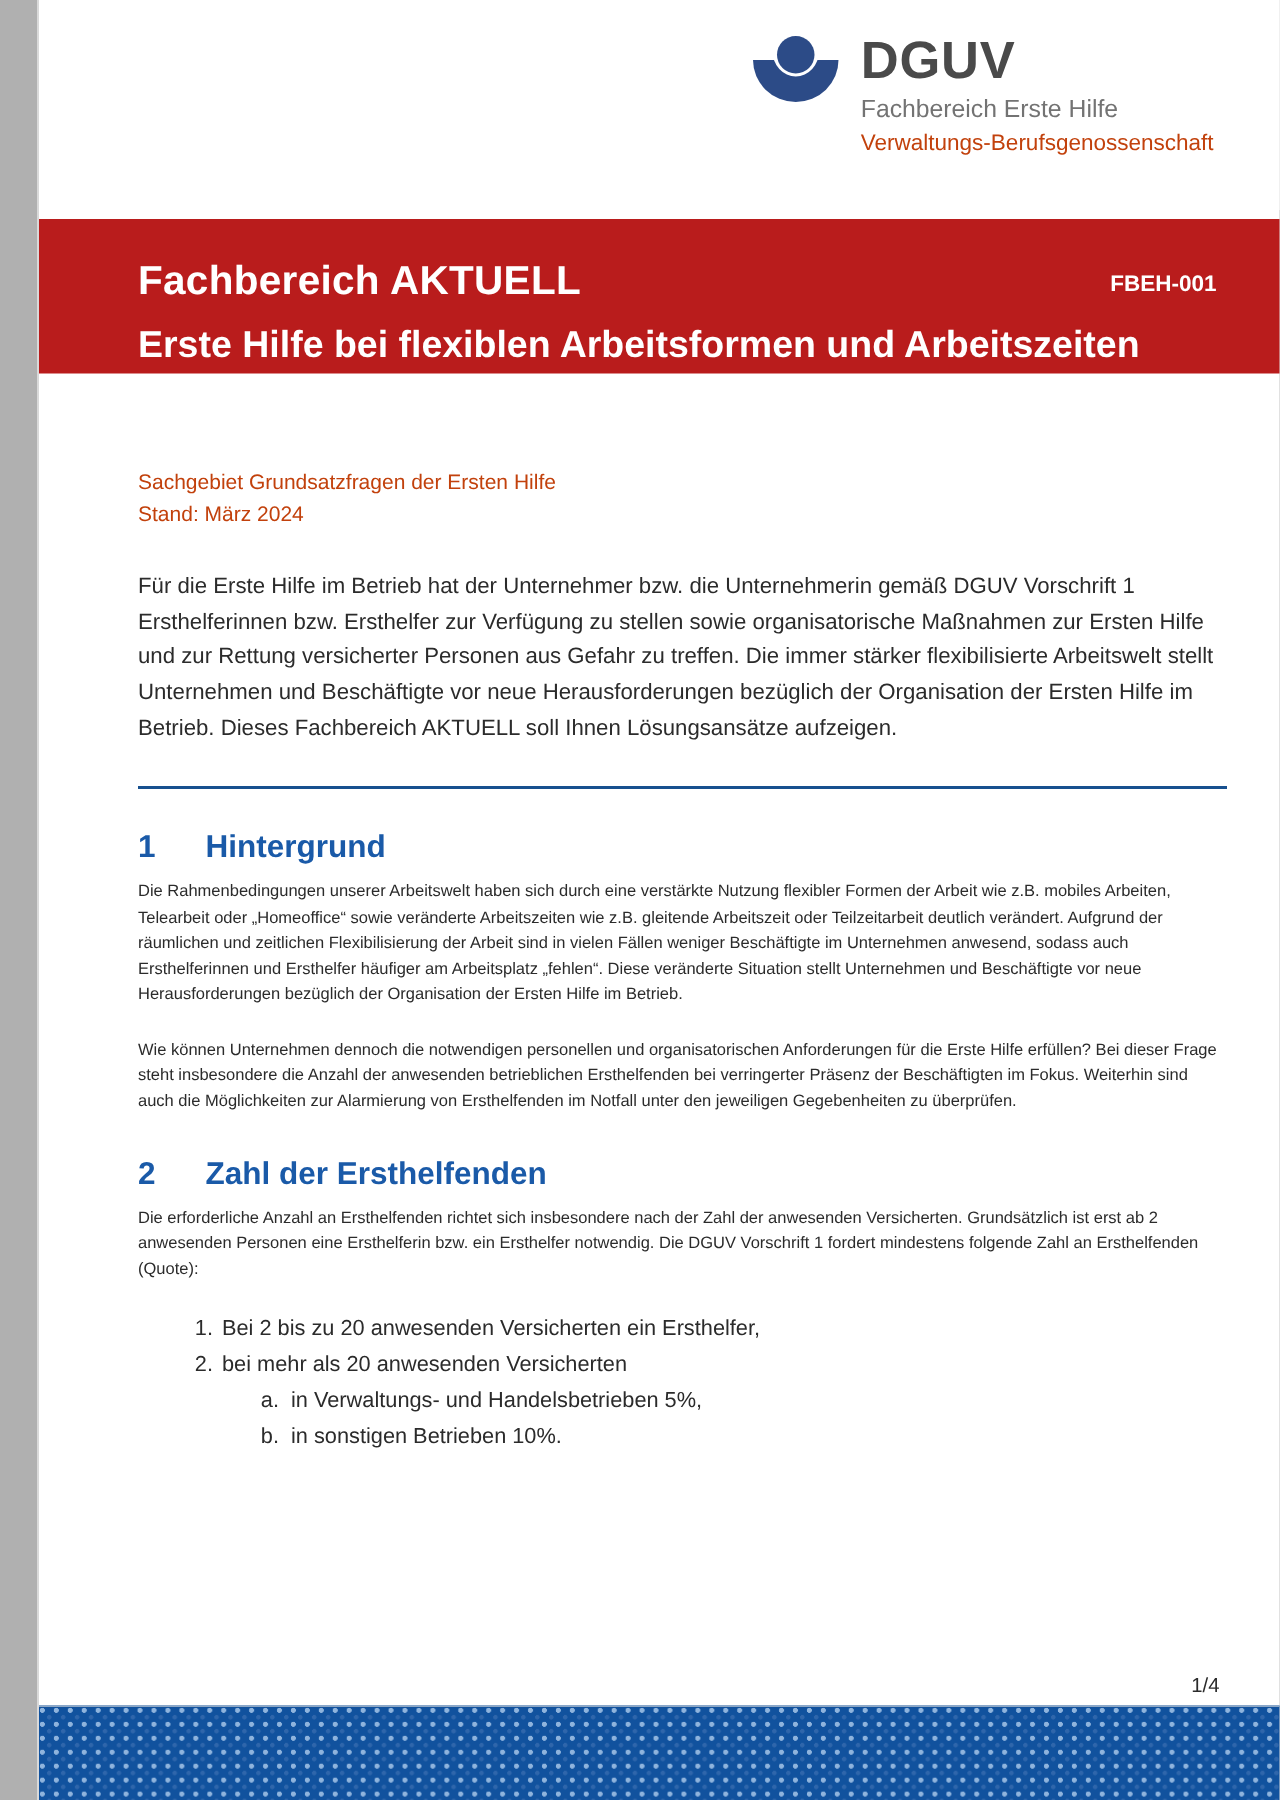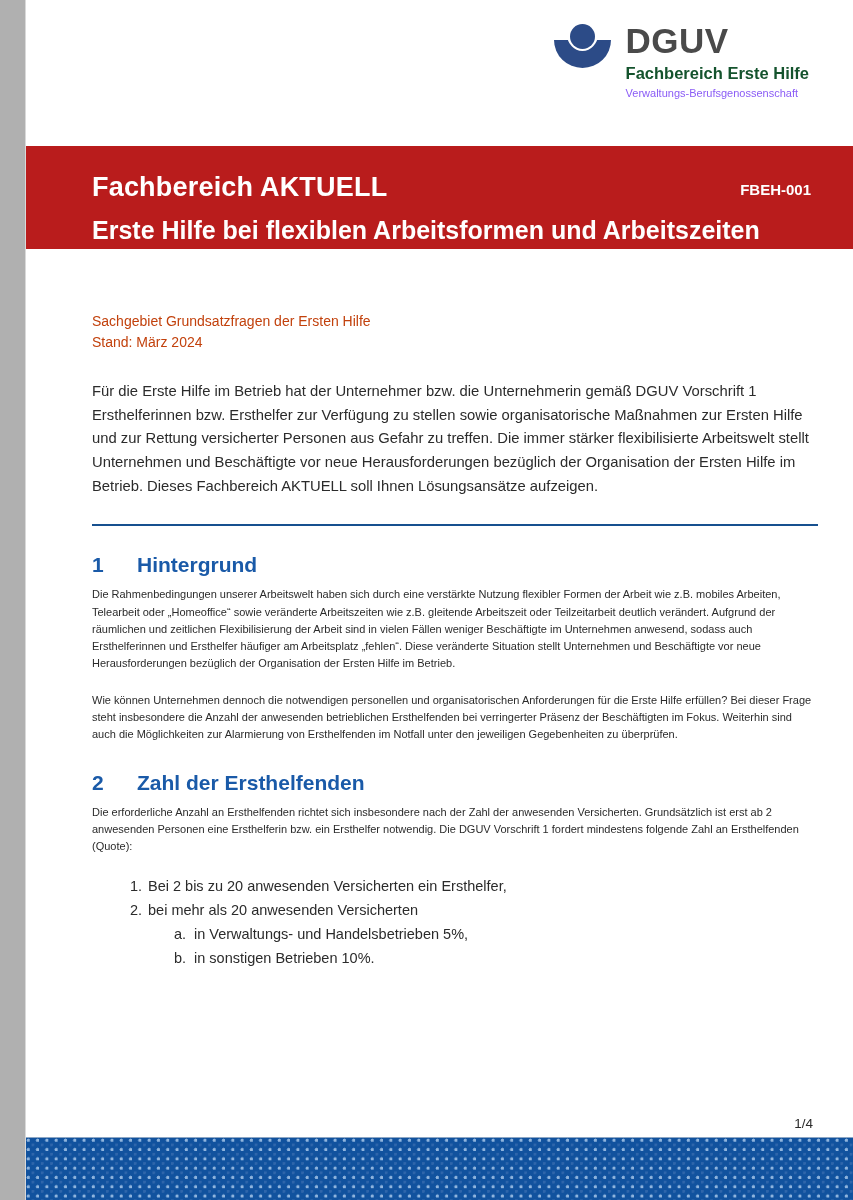--- a/index.html
+++ b/index.html
@@ -76,29 +76,28 @@
   .logo-text { line-height: 1; padding-top: 1px; }
   .logo-title {
     font-size: 35px;
     font-weight: bold;
     color: #4a4a4a;
     letter-spacing: 0.5px;
     line-height: 1;
   }
   .logo-sub1 {
     font-size: 16.5px;
-    font-weight: bold;
-    color: #14532d;
+    font-weight: normal;
+    color: #737373;
     margin-top: 6px;
     line-height: 1.15;
-    text-align: right;
   }
   .logo-sub2 {
-    font-size: 11px;
-    color: #8b5cf6;
+    font-size: 15px;
+    color: #c2410c;
     margin-top: 4px;
     line-height: 1.15;
   }
 
   
   .banner {
     position: absolute;
     left: 0;
     right: 4px;
     top: 146px;

